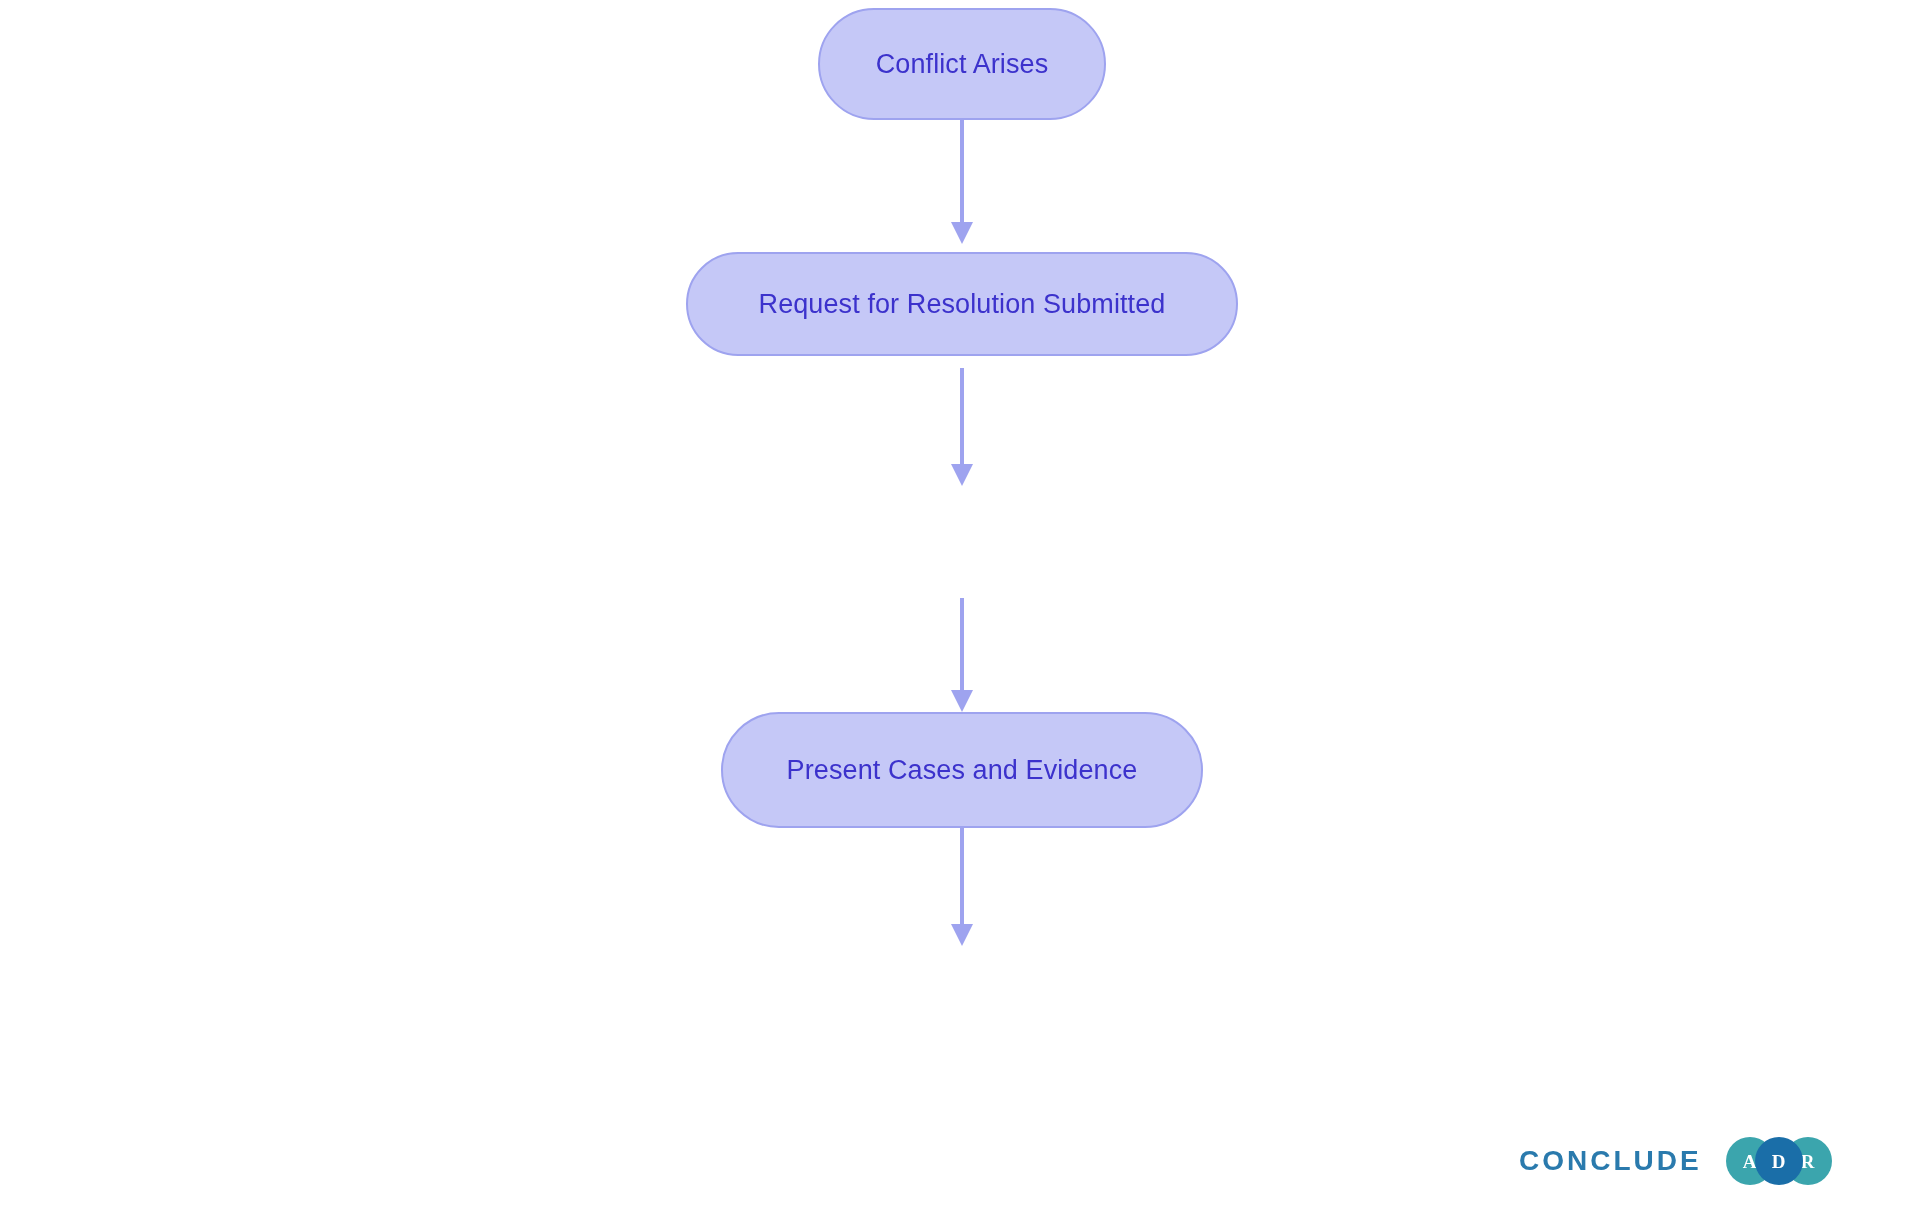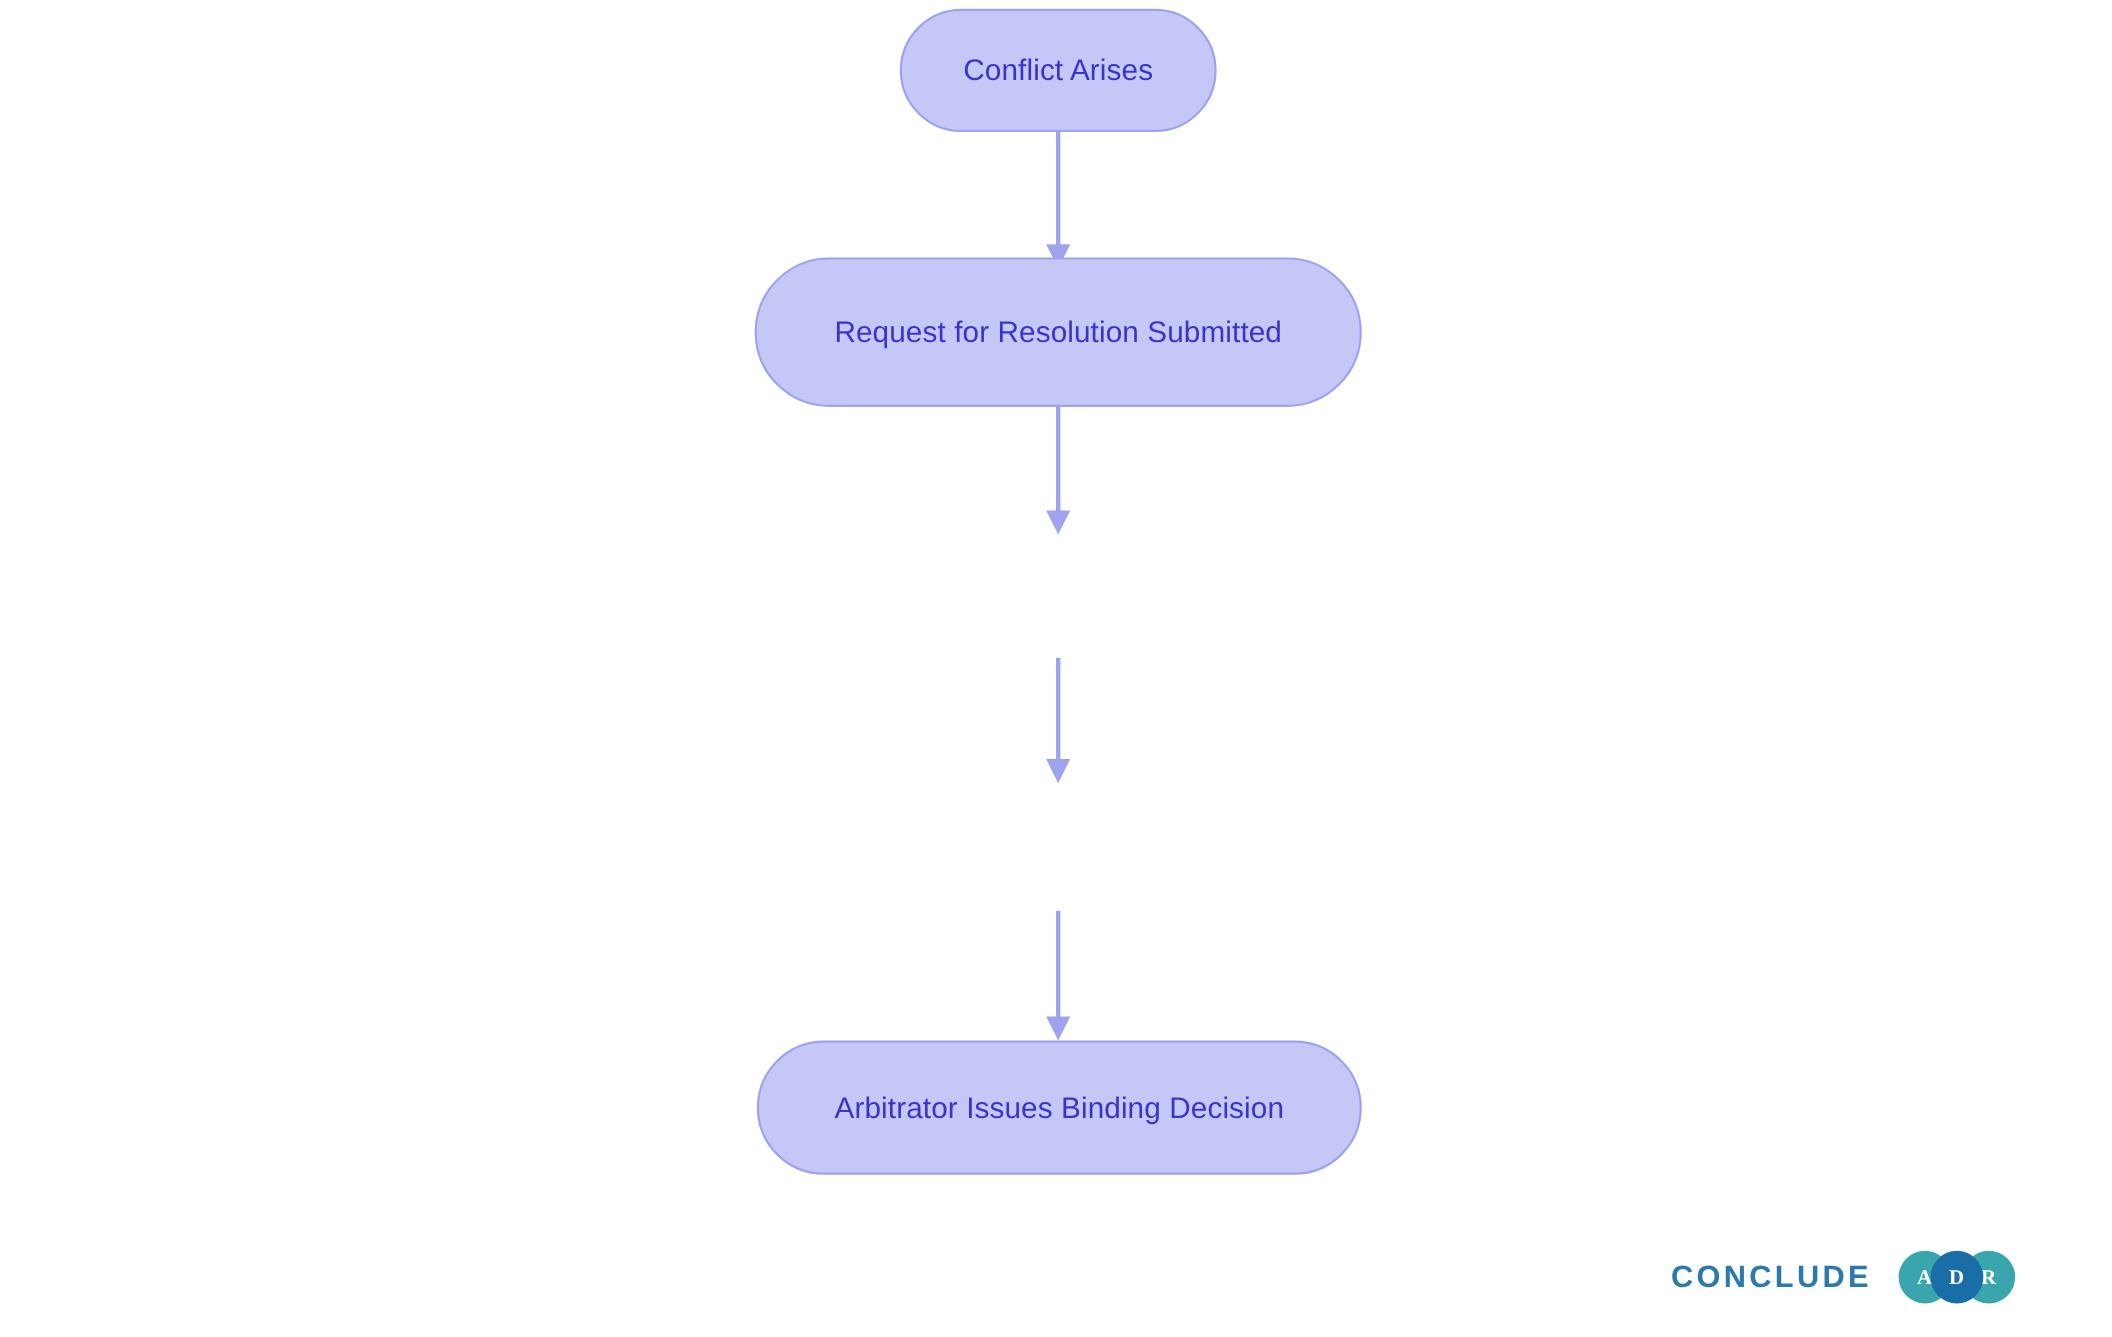--- a/index.html
+++ b/index.html
@@ -109,50 +109,50 @@
       <span>Conflict Arises</span>
     </div>
 
     <div class="edge" style="left:948px; top:120px; height:124px;">
       <svg width="28" height="124" viewBox="0 0 28 124">
         <line x1="14" y1="0" x2="14" y2="104" stroke="#9ea3ef" stroke-width="4"></line>
         <polygon points="3,102 25,102 14,124" fill="#9ea3ef"></polygon>
       </svg>
     </div>
 
-    <div class="node" style="left:686px; top:234px; width:552px; height:136px;">
+    <div class="node" style="left:686px; top:252px; width:552px; height:104px;">
       <span>Request for Resolution Submitted</span>
     </div>
 
     <div class="edge" style="left:948px; top:368px; height:118px;">
       <svg width="28" height="118" viewBox="0 0 28 118">
         <line x1="14" y1="0" x2="14" y2="98" stroke="#9ea3ef" stroke-width="4"></line>
         <polygon points="3,96 25,96 14,118" fill="#9ea3ef"></polygon>
       </svg>
     </div>
 
 
     <div class="edge" style="left:948px; top:598px; height:114px;">
       <svg width="28" height="114" viewBox="0 0 28 114">
         <line x1="14" y1="0" x2="14" y2="94" stroke="#9ea3ef" stroke-width="4"></line>
         <polygon points="3,92 25,92 14,114" fill="#9ea3ef"></polygon>
       </svg>
     </div>
 
+    <div class="node" style="left:721px; top:712px; width:482px; height:116px;">
+      <span>Present Cases and Evidence</span>
+    </div>
 
     <div class="edge" style="left:948px; top:828px; height:118px;">
       <svg width="28" height="118" viewBox="0 0 28 118">
         <line x1="14" y1="0" x2="14" y2="98" stroke="#9ea3ef" stroke-width="4"></line>
         <polygon points="3,96 25,96 14,118" fill="#9ea3ef"></polygon>
       </svg>
     </div>
 
-    <div class="node" style="left:688px; top:946px; width:550px; height:122px;">
-      <span>Arbitrator Issues Binding Decision</span>
-    </div>
 
   </div>
 
   <div id="logo">
     <div id="logo-wordmark">CONCLUDE</div>
     <div id="logo-circles">
       <div class="logo-circle c1">
         <span>A</span>
       </div>
       <div class="logo-circle c2">

